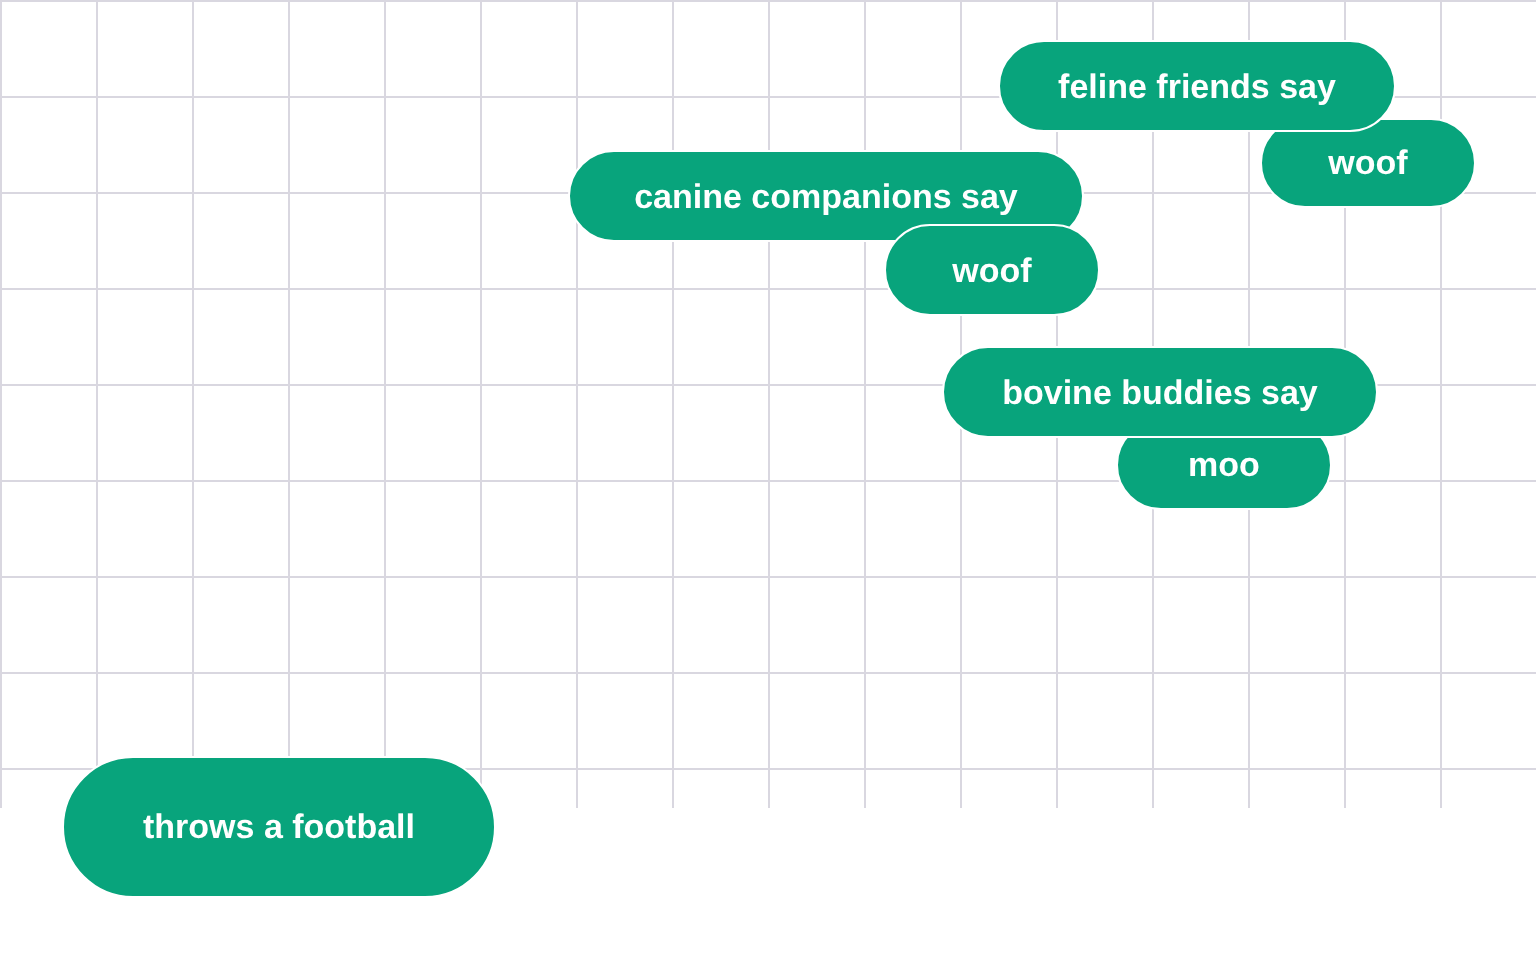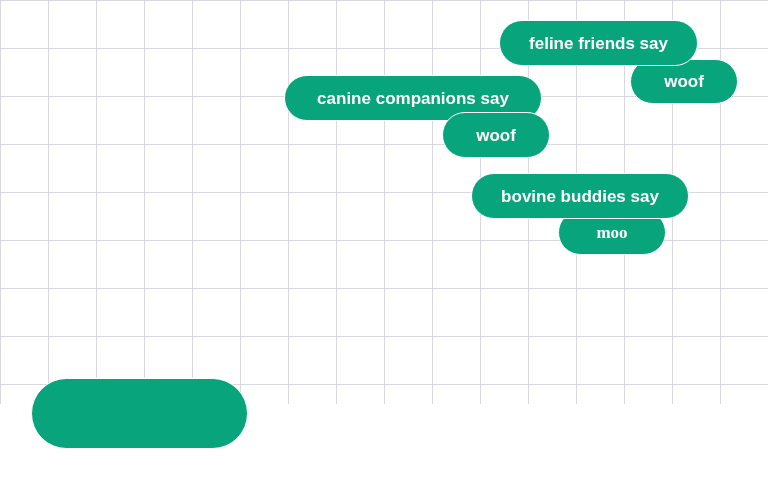--- a/index.html
+++ b/index.html
@@ -53,18 +53,19 @@
   </div>
   <div class="pill" style="left: 442px; top: 112px; width: 108px; height: 46px; z-index: 4; background: rgb(8, 164, 124);">
     <span>woof</span>
   </div>
   <div class="pill" style="left: 284px; top: 75px; width: 258px; height: 46px; z-index: 3; background: rgb(8, 164, 124);">
     <span>canine companions say</span>
   </div>
   <div class="pill" style="left: 471px; top: 173px; width: 218px; height: 46px; z-index: 6; background: rgb(8, 164, 124);">
     <span>bovine buddies say</span>
   </div>
-  <div class="pill" style="left: 558px; top: 210px; width: 108px; height: 45px; z-index: 5; background: rgb(8, 164, 124); font-family: Liberation Serif, serif;">
+  <div class="pill" style="left: 558px; top: 210px; width: 108px; height: 45px; z-index: 5; background: rgb(8, 164, 124);">
     <span>moo</span>
   </div>
   <div class="pill" style="flex-direction: column; left: 31px; top: 378px; width: 217px; height: 71px; z-index: 7; background: rgb(8, 164, 124);">
+    <span>throws a football</span>
   </div>
 </div>
 
 </body></html>

